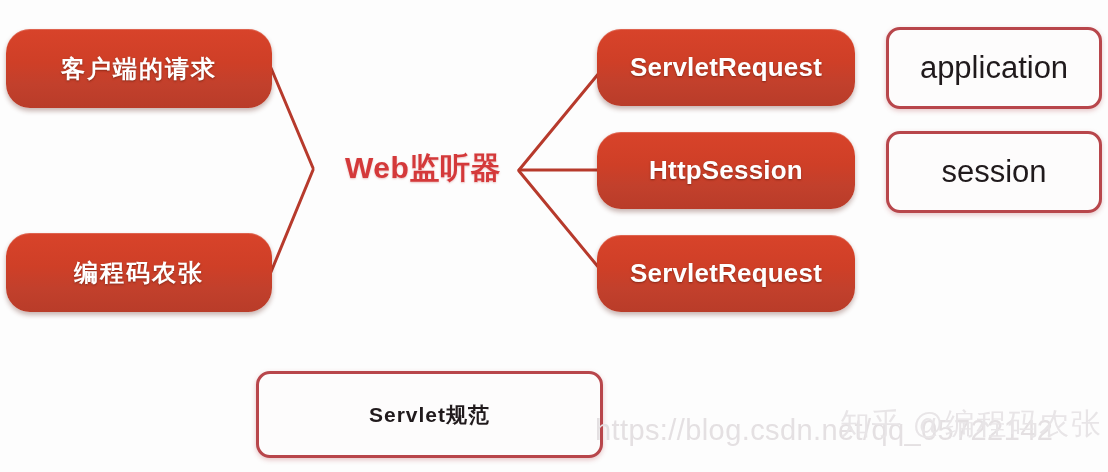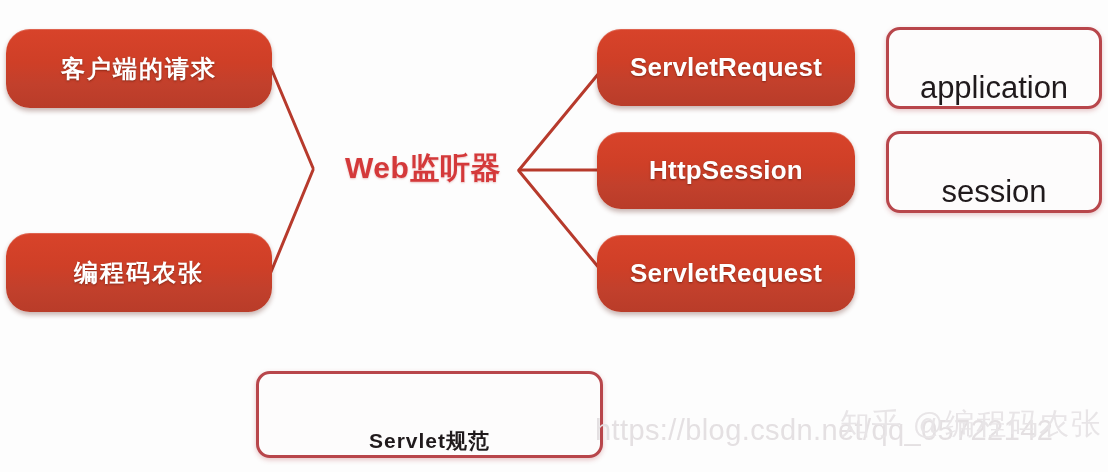--- a/index.html
+++ b/index.html
@@ -51,21 +51,21 @@
     letter-spacing: 2px;
   }
   .redbox.en {
     font-size: 26px;
   }
 
   
   .whitebox {
     position: absolute;
     display: flex;
-    align-items: flex-end;
+    align-items: center;
     justify-content: center;
     border-radius: 14px;
     background: #fdfcfc;
     border: 3px solid #b8464b;
     box-shadow: 0 2px 5px rgba(180,70,75,0.30);
     color: #201a1c;
     box-sizing: border-box;
   }
   .whitebox.en {
     font-size: 31px;

